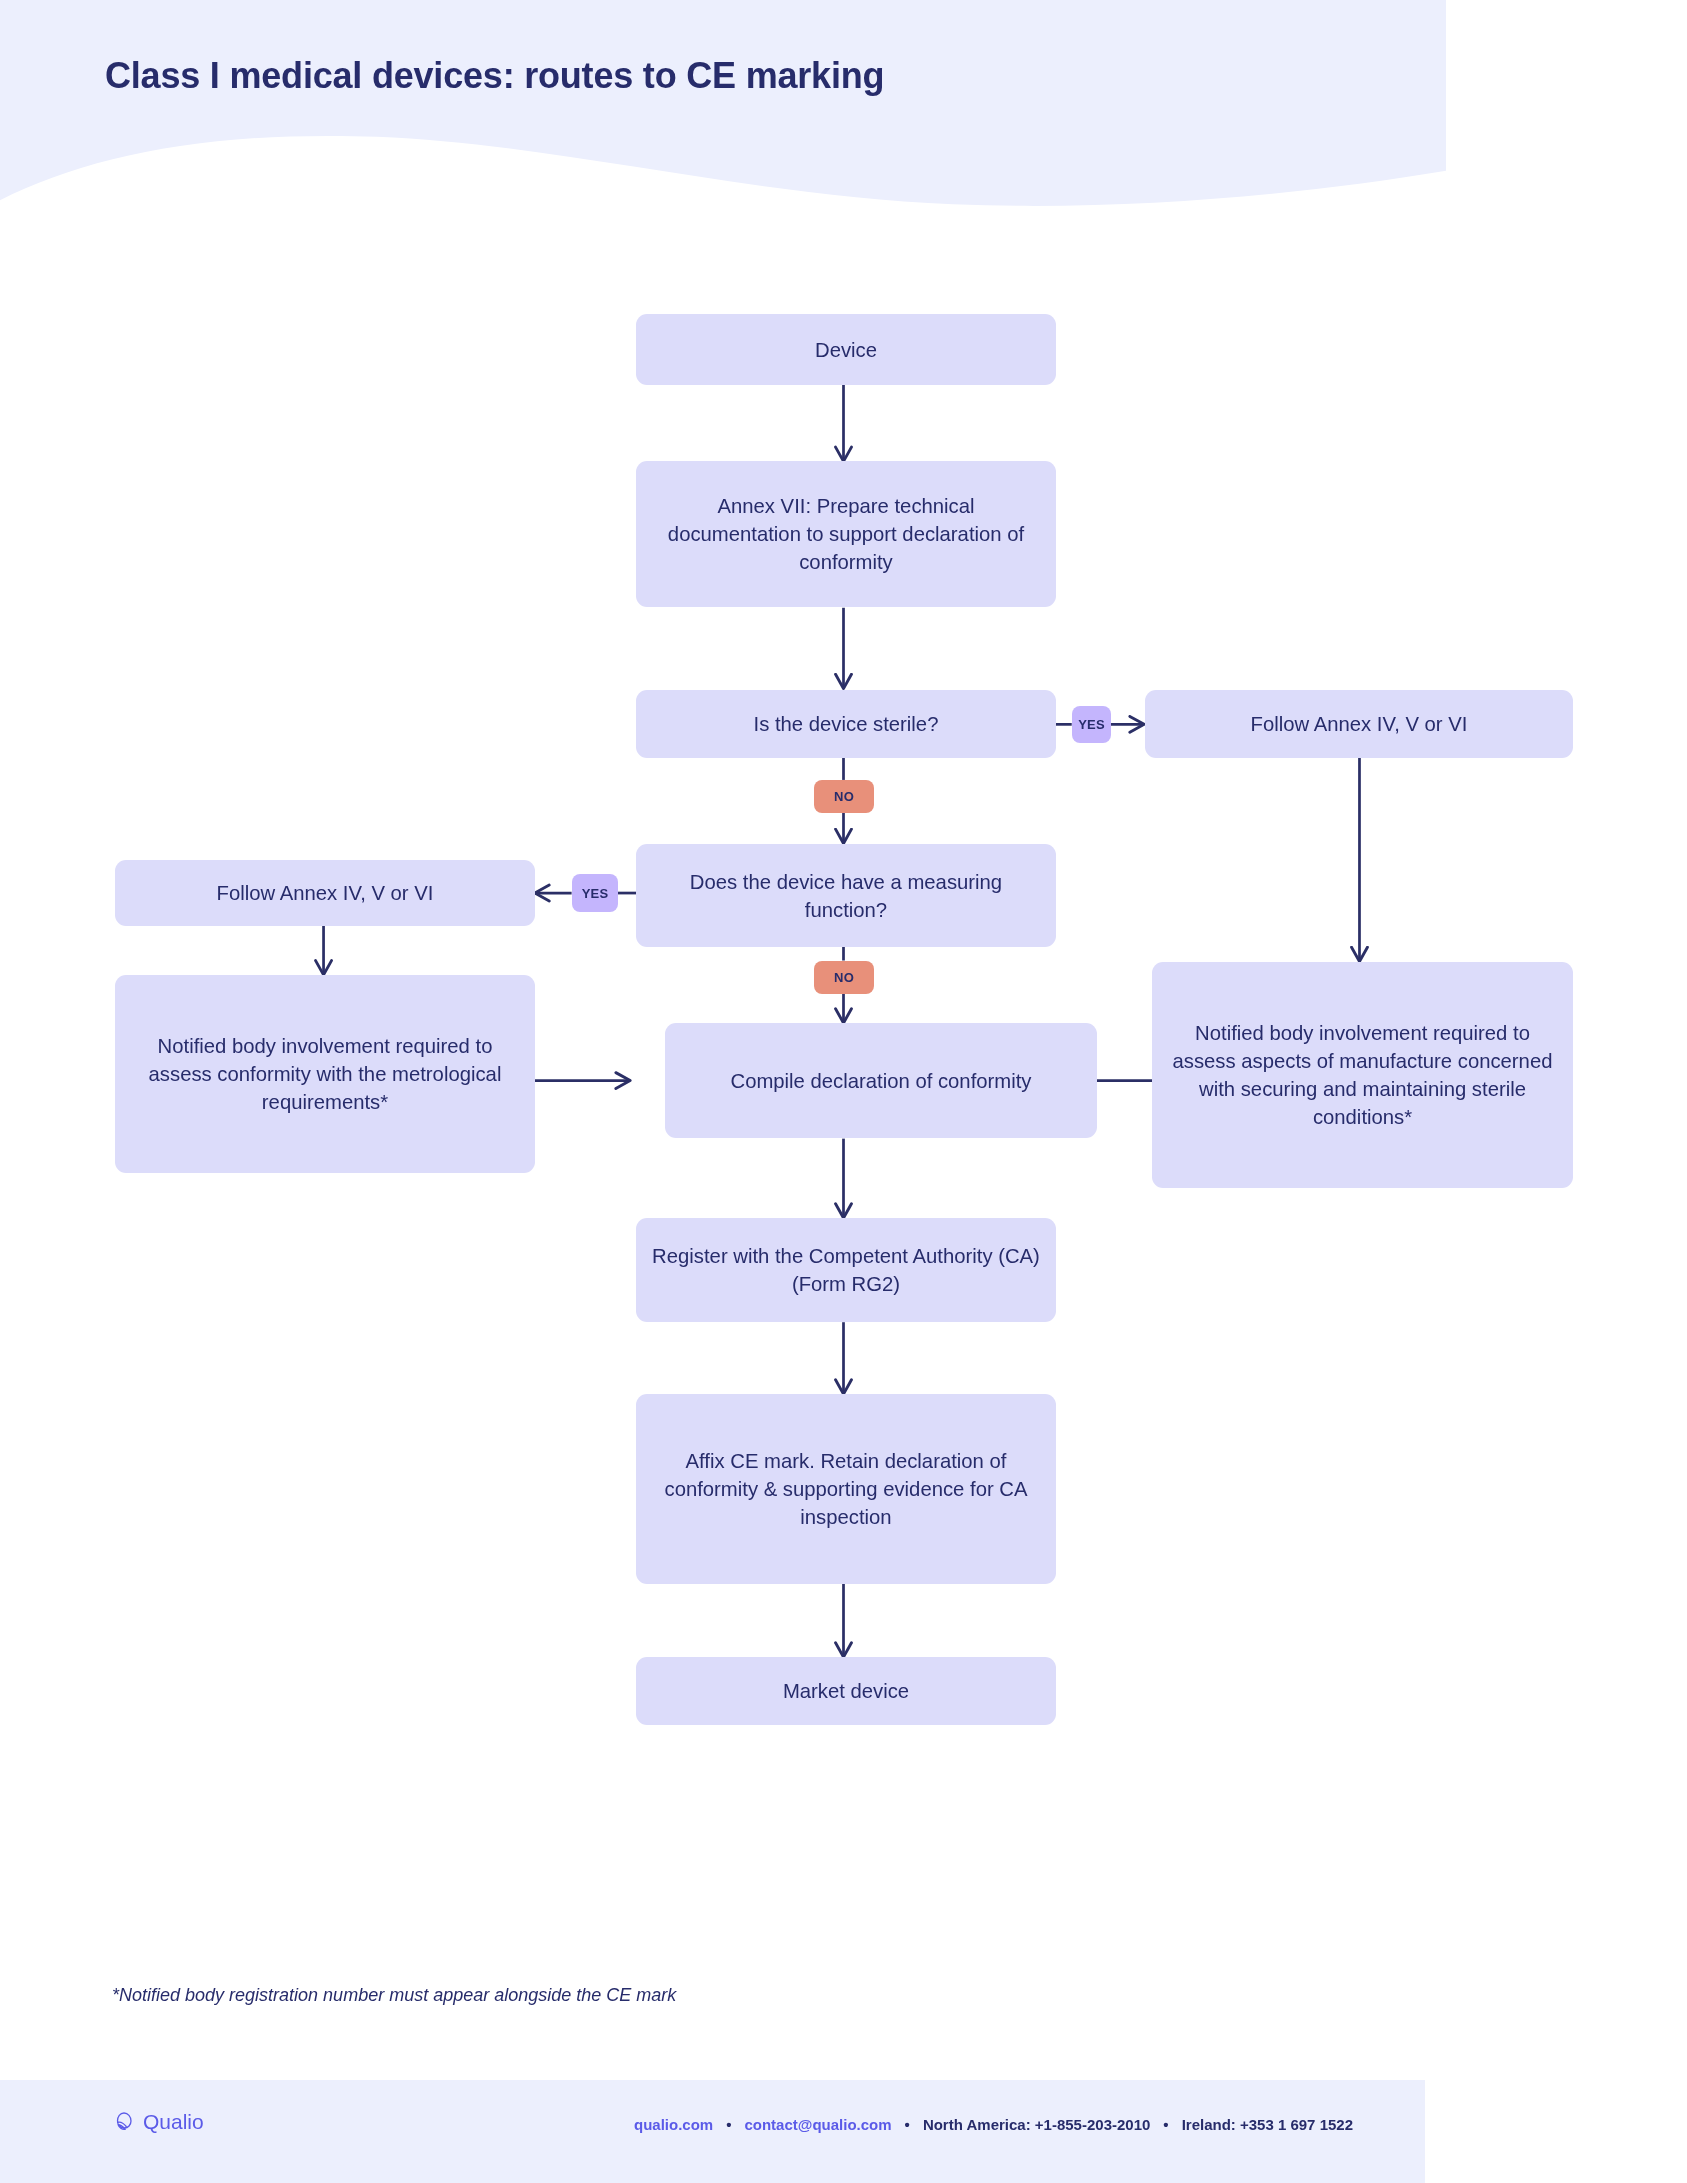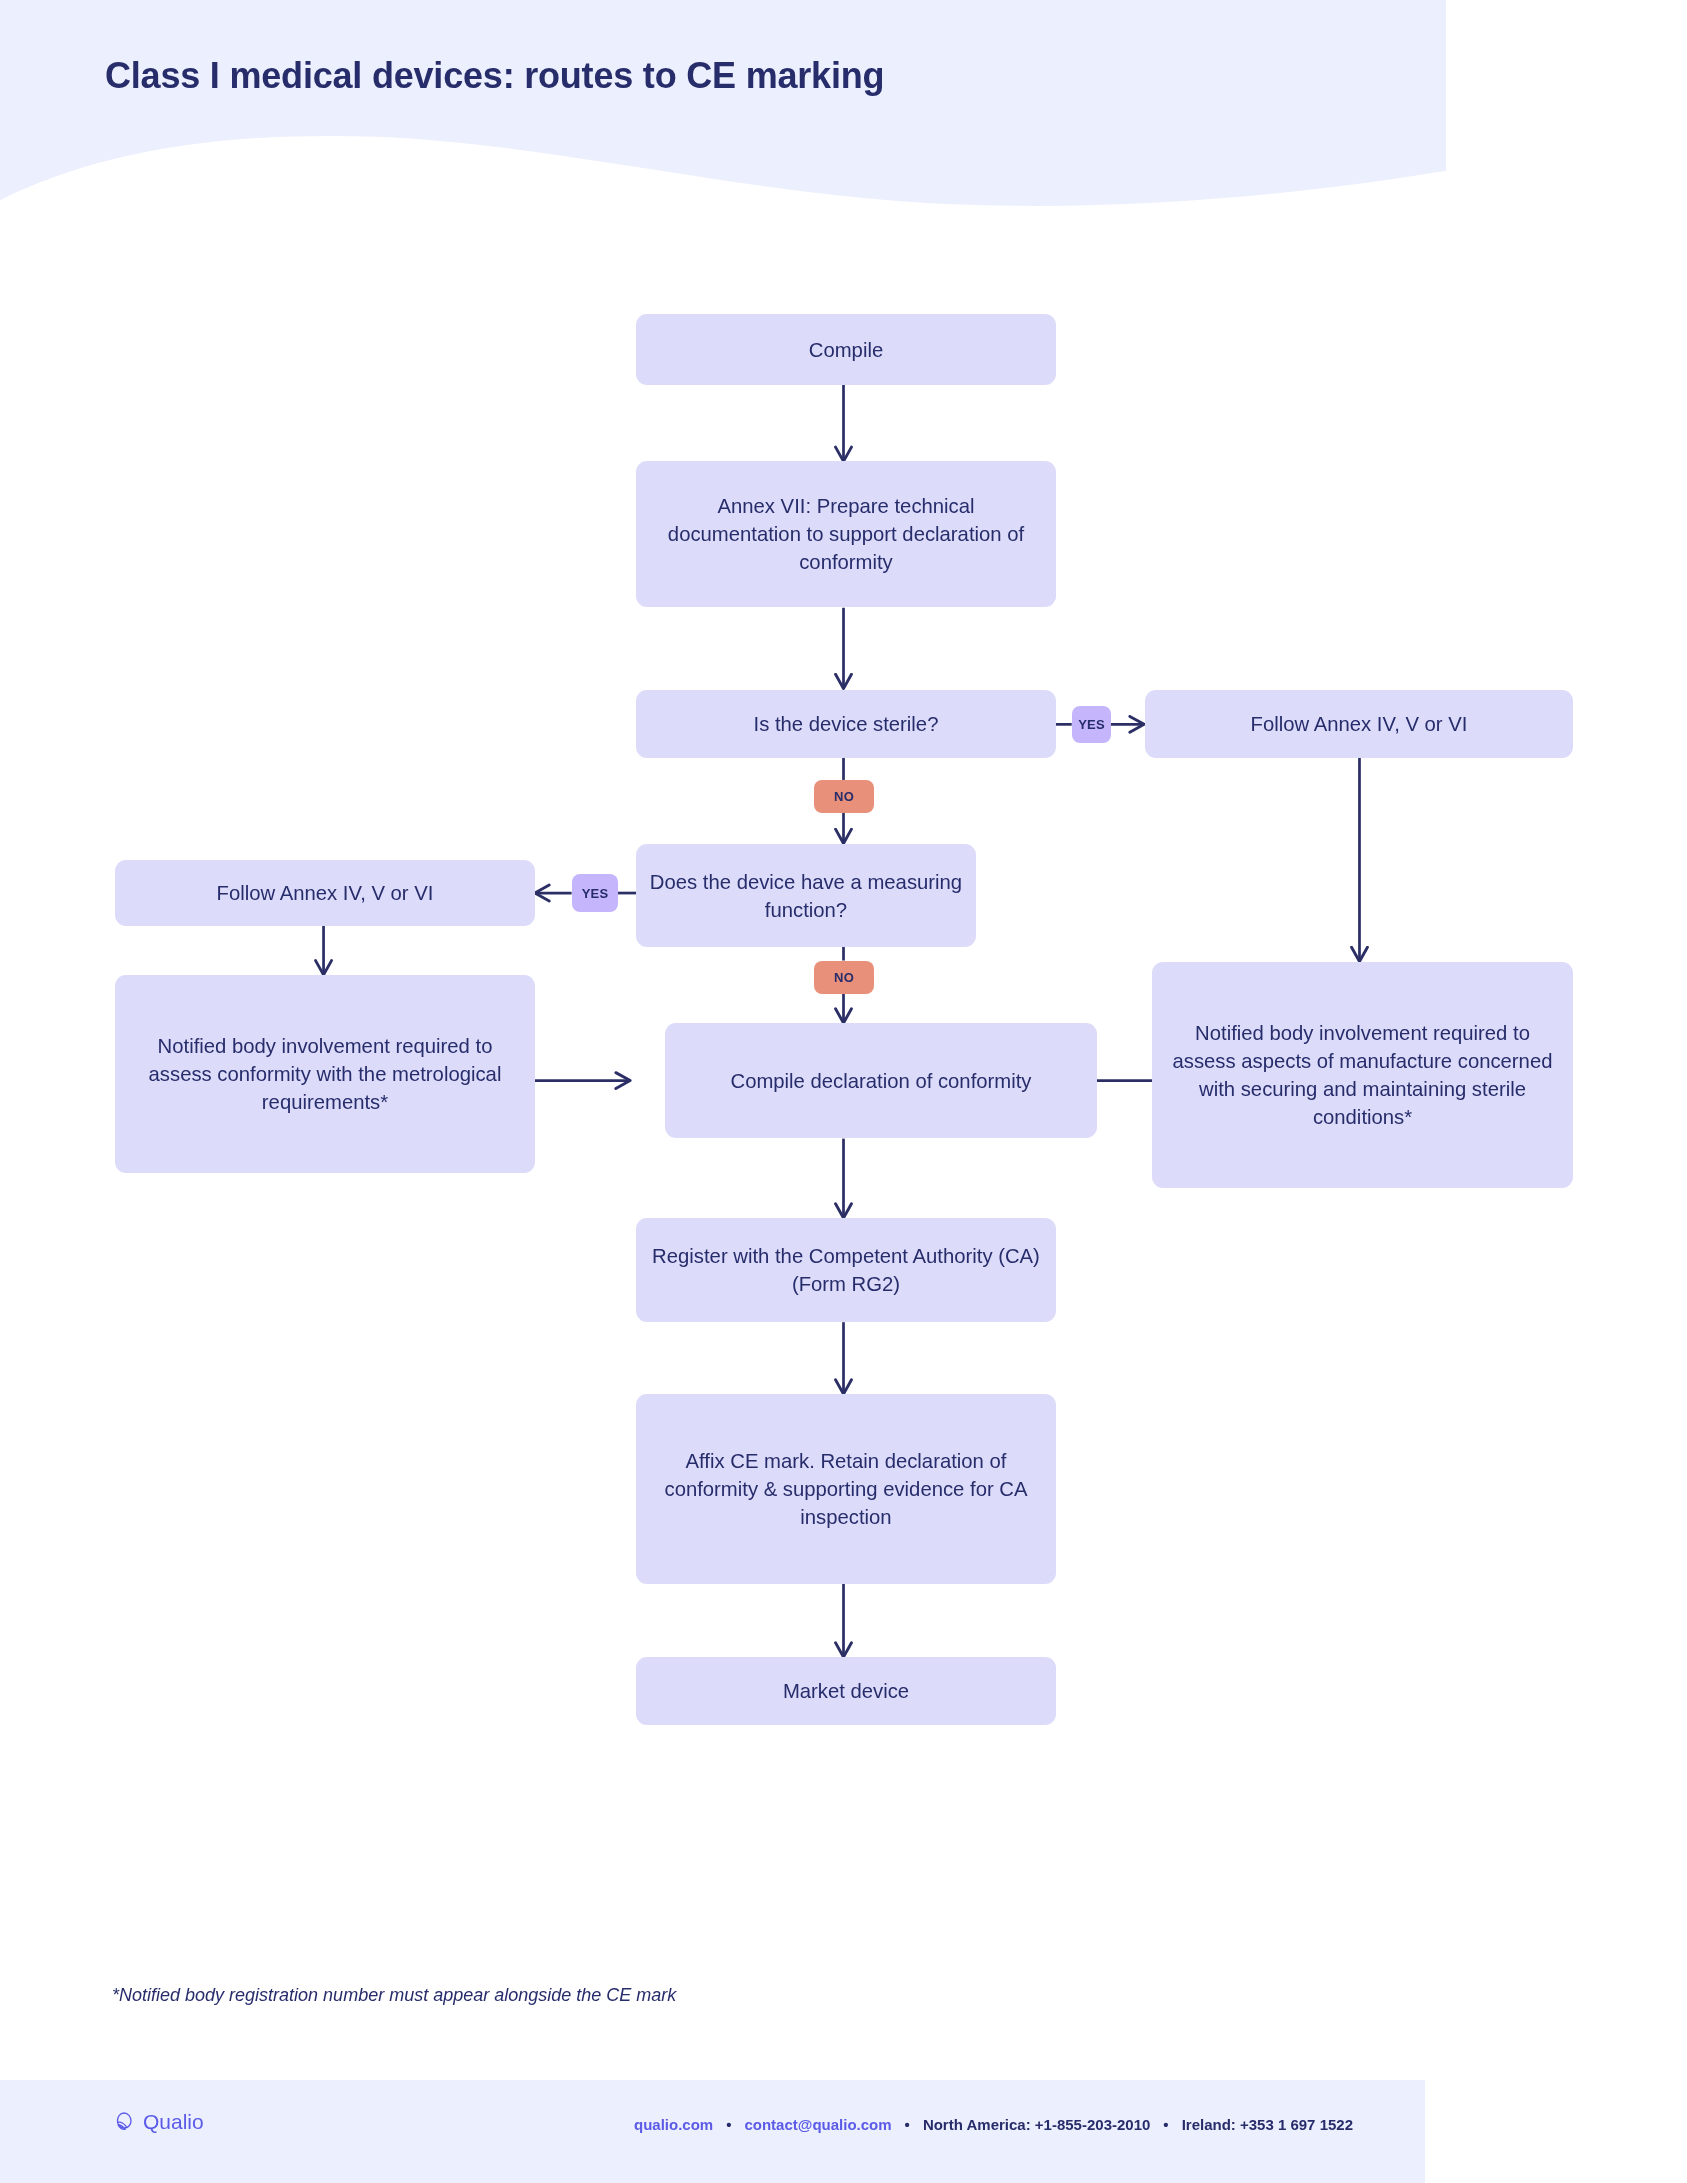--- a/index.html
+++ b/index.html
@@ -208,36 +208,36 @@
     <path d="M1700 2295 L1700 2455" marker-end="url(#arrow)"></path>
 
     <path d="M1700 2665 L1700 2810" marker-end="url(#arrow)"></path>
 
     <path d="M1700 3192 L1700 3340" marker-end="url(#arrow)"></path>
   </g>
 </svg>
 </div>
 
 <div class="node" style="left:636px; top:314px; width:420px; height:71px;">
-  <span>Compile</span>
+  <span>Device</span>
 </div>
 
 <div class="node" style="left:636px; top:461px; width:420px; height:146px;">
   <span>Annex VII: Prepare technical documentation to support declaration of conformity</span>
 </div>
 
 <div class="node" style="left:636px; top:690px; width:420px; height:68px;">
   <span>Is the device sterile?</span>
 </div>
 
 <div class="node" style="left:1145px; top:690px; width:428px; height:68px;">
   <span>Follow Annex IV, V or VI</span>
 </div>
 
-<div class="node" style="left:636px; top:844px; width:340px; height:103px;">
+<div class="node" style="left:636px; top:844px; width:420px; height:103px;">
   <span>Does the device have a measuring function?</span>
 </div>
 
 <div class="node" style="left:115px; top:860px; width:420px; height:66px;">
   <span>Follow Annex IV, V or VI</span>
 </div>
 
 <div class="node" style="left:115px; top:975px; width:420px; height:198px;">
   <span>Notified body involvement required to assess conformity with the metrological requirements*</span>
 </div>

